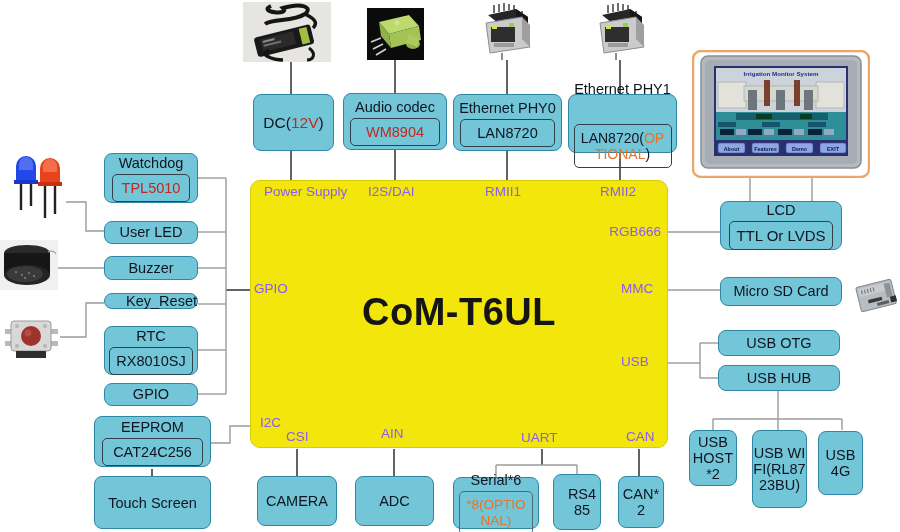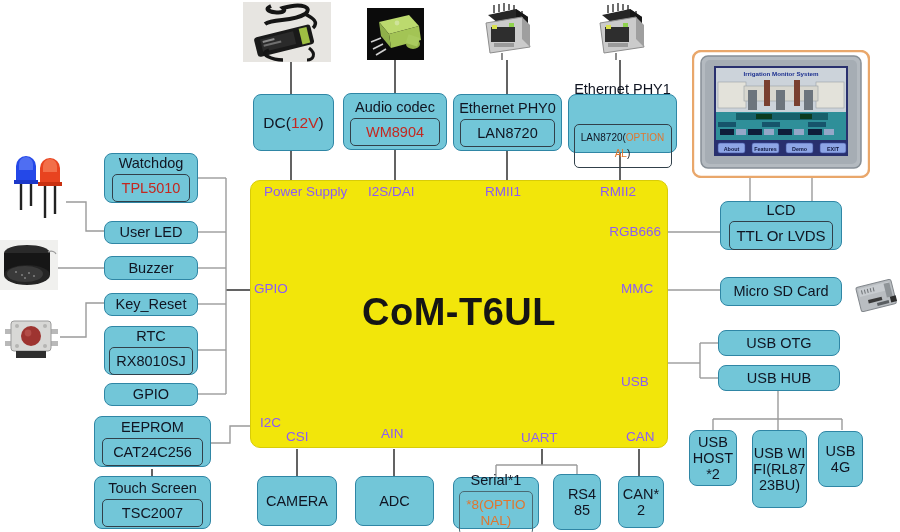--- a/index.html
+++ b/index.html
@@ -303,72 +303,71 @@
   <div class="soc"></div>
   <div class="soc-name">CoM-T6UL</div>
 
   <span class="port" style="left:264px;top:184px;">Power Supply</span>
   <span class="port" style="left:368px;top:184px;">I2S/DAI</span>
   <span class="port" style="left:485px;top:184px;">RMII1</span>
   <span class="port" style="left:600px;top:184px;">RMII2</span>
   <span class="port" style="left:605px;top:224px;width:56px;text-align:right;">RGB666</span>
   <span class="port" style="left:254px;top:281px;">GPIO</span>
   <span class="port" style="left:621px;top:281px;">MMC</span>
-  <span class="port" style="left:621px;top:374px;text-align:right;">USB</span>
+  <span class="port" style="left:621px;top:354px;text-align:right;">USB</span>
   <span class="port" style="left:260px;top:415px;">I2C</span>
   <span class="port" style="left:286px;top:429px;">CSI</span>
   <span class="port" style="left:381px;top:426px;">AIN</span>
   <span class="port" style="left:521px;top:430px;">UART</span>
   <span class="port" style="left:626px;top:429px;">CAN</span>
 
   <div class="node" style="left:104px;top:153px;width:94px;height:50px;">
     <div class="node-label hdr">Watchdog</div>
     <div class="chip red" style="width:78px;">TPL5010</div>
   </div>
   <div class="node" style="left:104px;top:221px;width:94px;height:23px;">
     <div class="node-label">User LED</div>
   </div>
   <div class="node" style="left:104px;top:256px;width:94px;height:24px;">
     <div class="node-label">Buzzer</div>
   </div>
-  <div class="node" style="left:104px;top:293px;width:94px;height:23px;">
+  <div class="node" style="left:104px;top:293px;width:94px;height:16px;align-items:flex-end;">
     <div class="node-label">Key_Reset</div>
   </div>
   <div class="node" style="left:104px;top:326px;width:94px;height:49px;">
     <div class="node-label hdr">RTC</div>
     <div class="chip" style="width:84px;">RX8010SJ</div>
   </div>
   <div class="node" style="left:104px;top:383px;width:94px;height:23px;">
     <div class="node-label">GPIO</div>
   </div>
   <div class="node" style="left:94px;top:416px;width:117px;height:51px;">
     <div class="node-label hdr">EEPROM</div>
     <div class="chip" style="width:101px;">CAT24C256</div>
   </div>
   <div class="node" style="left:94px;top:476px;width:117px;height:53px;">
     <div class="node-label hdr">Touch Screen</div>
-    <div class="chip" style="width:101px;">TSC2007</div>
   </div>
 
   <div class="node" style="left:253px;top:94px;width:81px;height:57px;">
     <div class="node-label" style="font-size:15.5px;">
       <span>DC(</span><span class="red">12V</span><span>)</span>
     </div>
   </div>
   <div class="node" style="left:343px;top:93px;width:104px;height:57px;">
     <div class="node-label hdr">Audio codec</div>
     <div class="chip red" style="width:90px;">WM8904</div>
   </div>
   <div class="node" style="left:453px;top:94px;width:109px;height:57px;border-radius:8px;">
     <div class="node-label hdr">Ethernet PHY0</div>
     <div class="chip" style="width:95px;">LAN8720</div>
   </div>
   <div class="node" style="left:568px;top:94px;width:109px;height:59px;gap:24px;">
     <div class="node-label hdr">Ethernet PHY1</div>
-    <div class="chip wrapall" style="width:98px;font-size:10px;">
+    <div class="chip wrapall" style="width:98px;font-size:14px;">
       <div><span>LAN8720(</span><span class="orange">OPTIONAL</span><span>)</span></div>
     </div>
   </div>
 
   <div class="node" style="left:720px;top:201px;width:122px;height:49px;">
     <div class="node-label hdr">LCD</div>
     <div class="chip" style="width:104px;font-size:15px;">TTL Or LVDS</div>
   </div>
   <div class="node" style="left:720px;top:277px;width:122px;height:29px;">
     <div class="node-label">Micro SD Card</div>
@@ -378,32 +377,32 @@
   </div>
   <div class="node" style="left:718px;top:365px;width:122px;height:26px;">
     <div class="node-label">USB HUB</div>
   </div>
   <div class="node" style="left:689px;top:430px;width:48px;height:56px;">
     <div class="node-label wrapword" style="white-space:normal;">USB HOST *2</div>
   </div>
   <div class="node" style="left:752px;top:430px;width:55px;height:78px;">
     <div class="node-label wrapall" style="white-space:normal;">USB WIFI(RL8723BU)</div>
   </div>
-  <div class="node" style="left:818px;top:431px;width:45px;height:56px;">
+  <div class="node" style="left:818px;top:431px;width:45px;height:64px;">
     <div class="node-label wrapword" style="white-space:normal;">USB 4G</div>
   </div>
 
   <div class="node" style="left:257px;top:476px;width:80px;height:50px;">
     <div class="node-label">CAMERA</div>
   </div>
   <div class="node" style="left:355px;top:476px;width:79px;height:50px;">
     <div class="node-label">ADC</div>
   </div>
   <div class="node" style="left:453px;top:477px;width:86px;height:52px;">
-    <div class="node-label hdr">Serial*1</div>
+    <div class="node-label hdr">Serial*6</div>
     <div class="chip orange wrapall" style="width:74px;font-size:13.5px;border-color:#4a6a74;">*8(OPTIONAL)</div>
   </div>
   <div class="node" style="left:553px;top:474px;width:48px;height:56px;">
     <div class="node-label wrapall" style="white-space:normal;padding-left:10px;">RS485</div>
   </div>
   <div class="node" style="left:618px;top:476px;width:46px;height:52px;">
     <div class="node-label wrapall" style="white-space:normal;">CAN*2</div>
   </div>
 
 </div>

